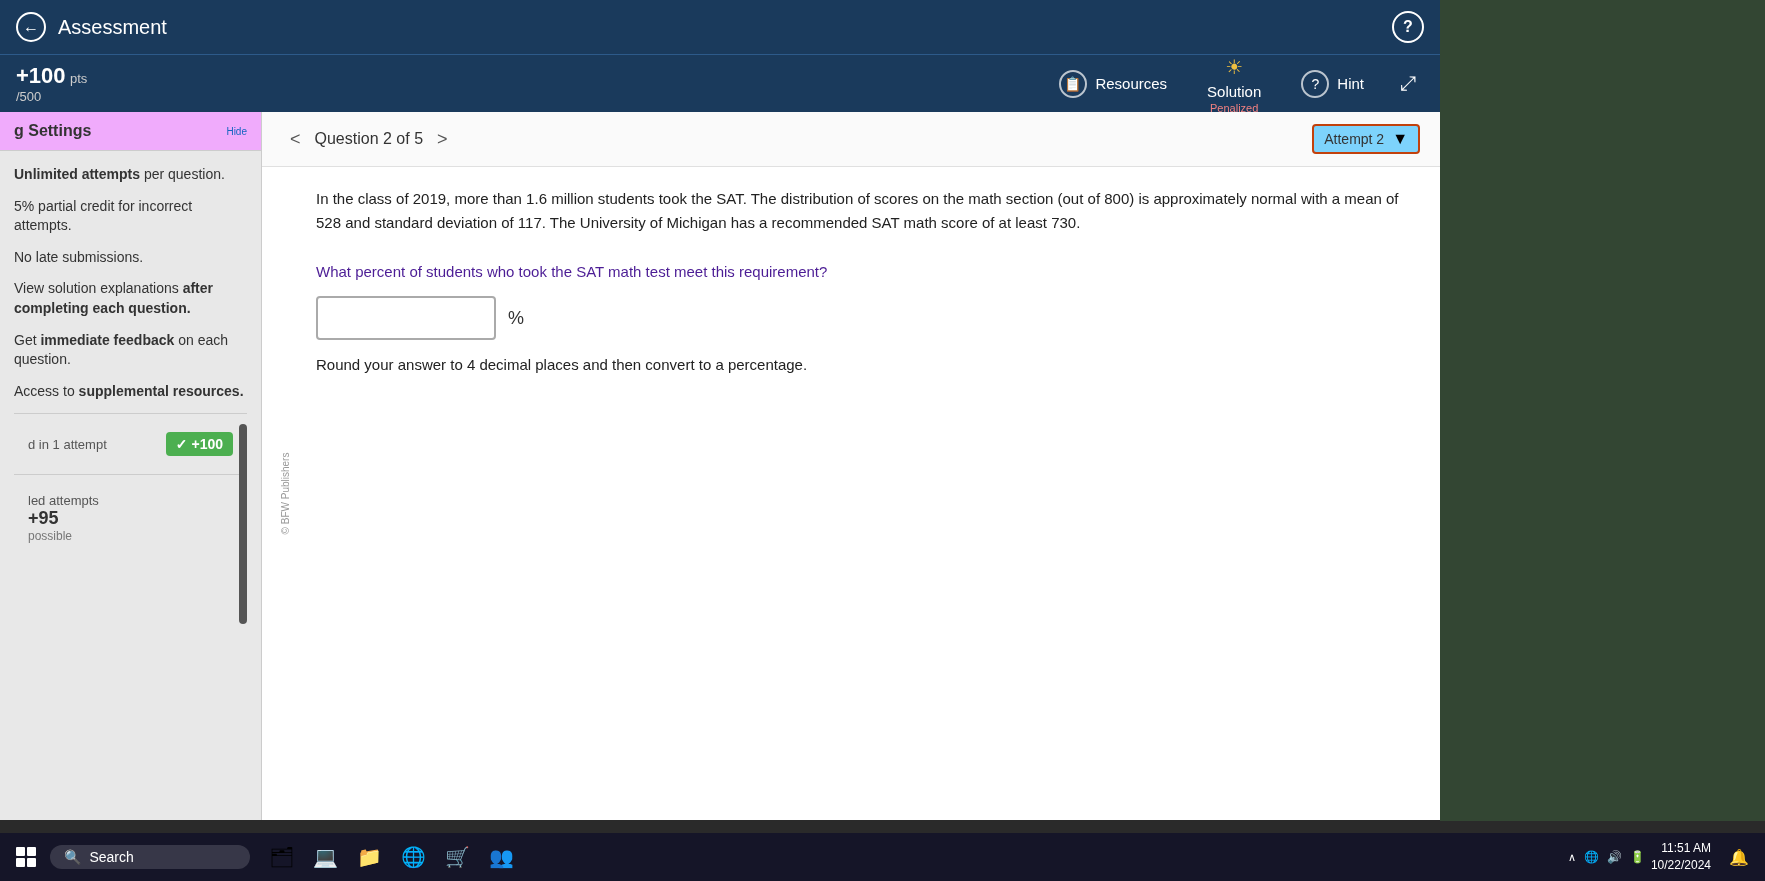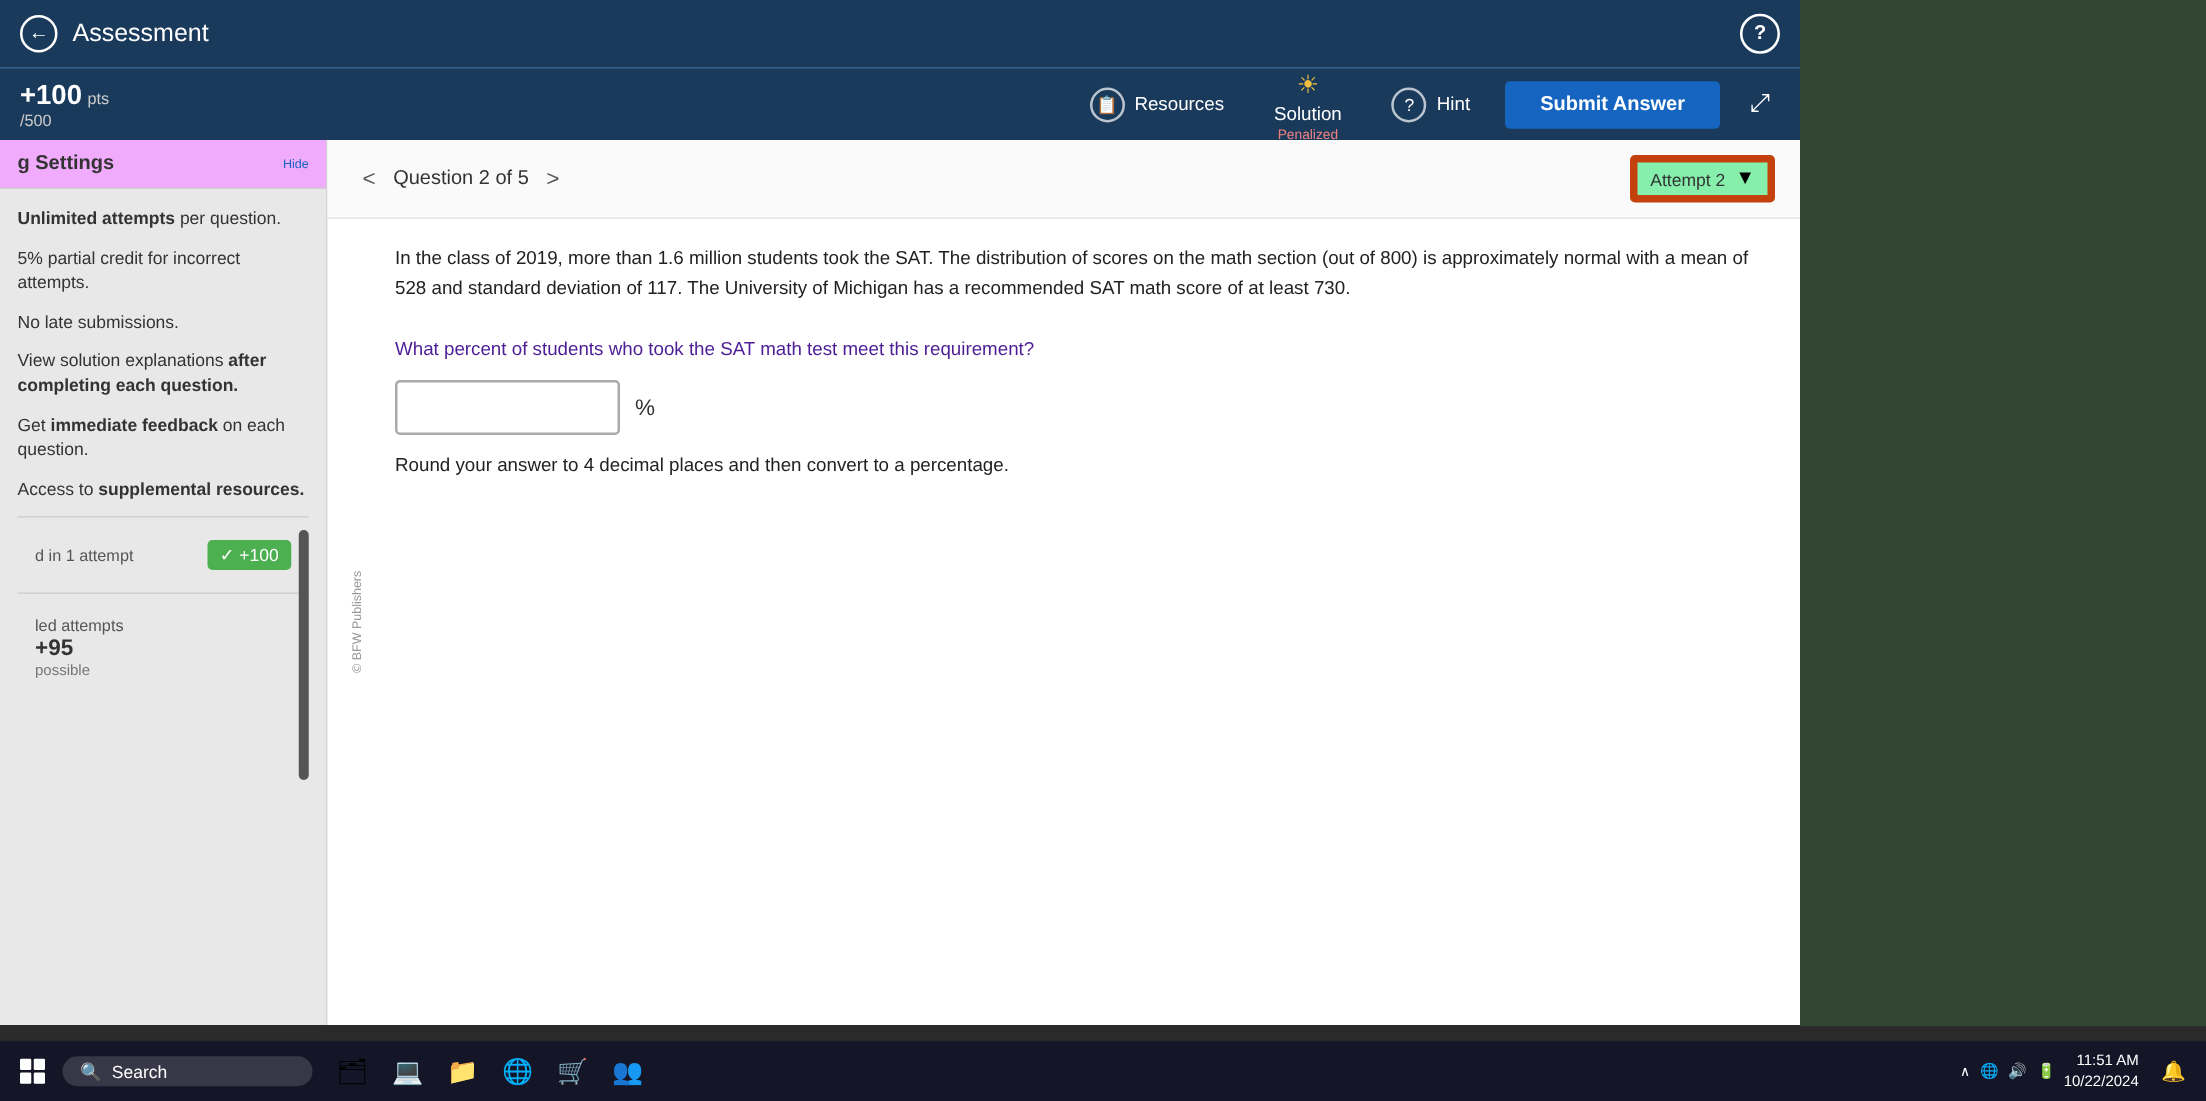--- a/index.html
+++ b/index.html
@@ -234,21 +234,21 @@
       padding: 8px 14px;
       margin-bottom: 4px;
     }
 
     .score-badge {
       background: #4caf50;
       color: white;
       padding: 4px 10px;
       border-radius: 4px;
       font-size: 14px;
-      font-weight: normal;
+      font-weight: bold;
     }
 
     .score-label { font-size: 13px; color: #555; }
 
     .score-item-2 {
       padding: 8px 14px;
     }
 
     .score-value-large {
       font-size: 18px;
@@ -287,24 +287,24 @@
     .question-num {
       font-size: 16px;
       color: #333;
       font-weight: 500;
       margin: 0 6px;
     }
 
     .attempt-selector {
       margin-left: auto;
       display: flex;
-      align-items: flex-end;
+      align-items: center;
       gap: 8px;
-      background: #86efac;
-      border: 6px solid #c2410c;
+      background: #7dd3fc;
+      border: 2px solid #c2410c;
       border-radius: 4px;
       padding: 4px 10px;
       cursor: pointer;
     }
 
     .attempt-label { font-size: 14px; color: #333; }
 
     .question-body {
       flex: 1;
       padding: 20px 30px;
@@ -509,21 +509,20 @@
       <div class="solution-icon">☀</div>
       <span class="solution-label">Solution</span>
       <span class="solution-sublabel">Penalized</span>
     </button>
 
     <button class="toolbar-btn">
       <div class="icon-circle">?</div>
       <span>Hint</span>
     </button>
 
-    <button class="submit-btn">Submit Answer</button>
 
     <button class="fullscreen-btn">
       <span>⤢</span>
     </button>
   </div>
 
   <div class="content-area">
 
     <div class="sidebar">
       <div class="sidebar-header">

